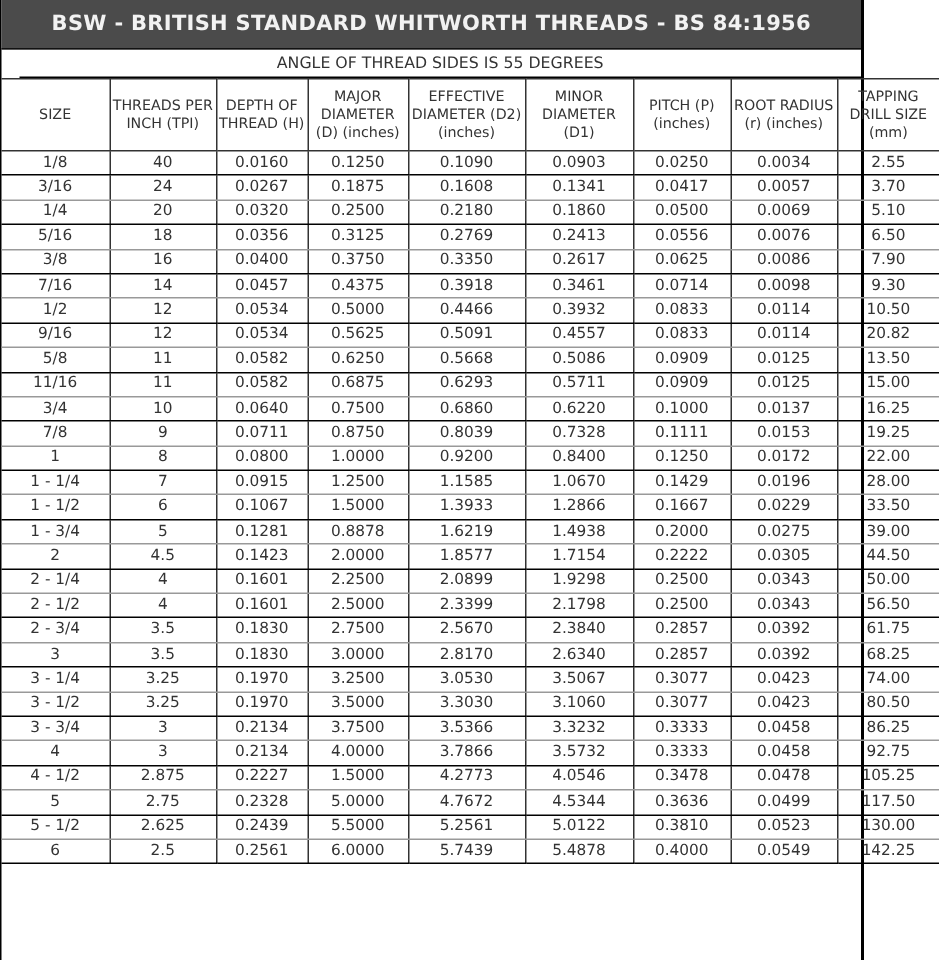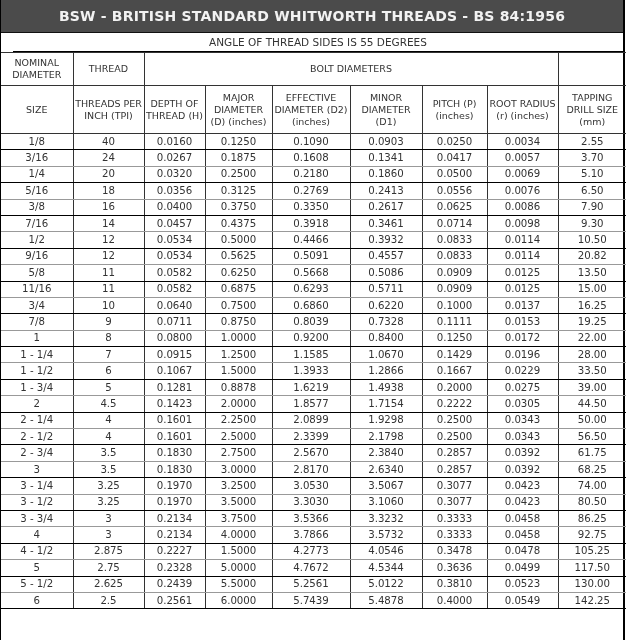--- a/index.html
+++ b/index.html
@@ -1,17 +1,17 @@
 <!DOCTYPE html>
 <html><head>
 <meta charset="utf-8">
 <style>
   html, body { margin:0; padding:0; background:#ffffff; }
   body { width:630px; height:640px; overflow:hidden; font-family:"DejaVu Sans", sans-serif; color:#222; }
-  .wrap { position:relative; width:625px; height:640px; border-right:2px solid #000; border-left:1px solid #000; box-sizing:border-box; }
+  .wrap { position:relative; width:576px; height:640px; border-right:2px solid #000; border-left:1px solid #000; box-sizing:border-box; }
   .title { height:32px; background:#4b4b4b; color:#f2f2f2; font-weight:bold; font-size:14px; display:flex; align-items:center; justify-content:center; letter-spacing:0.2px; border-bottom:1px solid #111; }
   .subtitle { height:18px; font-size:10.5px; display:flex; align-items:center; justify-content:center; border-bottom:1px solid #000; color:#333;margin-left:12px; }
   table { border-collapse:collapse; width:625px; table-layout:fixed; }
   td, th { border:1px solid #333; text-align:center; font-weight:normal; padding:0; font-size:10px; color:#333; line-height:12px; }
   th { font-size:9.5px; }
   tr.h1 th { height:32px; }
   tr.h2 th { height:47px; }
   tbody td { height:15.4px; font-size:10.2px; }
   tbody tr:nth-child(odd) td { border-bottom-color:#000; }
   tbody tr:nth-child(even) td { border-bottom-color:#999; }
@@ -30,26 +30,20 @@
         <col style="width:71px">
         <col style="width:61px">
         <col style="width:67px">
         <col style="width:78px">
         <col style="width:72px">
         <col style="width:65px">
         <col style="width:71px">
         <col style="width:68px">
     </colgroup>
     <thead>
-      <tr class="h1">
-        <th>NOMINAL DIAMETER</th>
-        <th>THREAD</th>
-        <th colspan="6">BOLT DIAMETERS</th>
-        <th></th>
-      </tr>
       <tr class="h2" id="hdr2">
           <th>SIZE</th>
           <th>THREADS PER INCH (TPI)</th>
           <th>DEPTH OF THREAD (H)</th>
           <th>MAJOR DIAMETER (D) (inches)</th>
           <th>EFFECTIVE DIAMETER (D2) (inches)</th>
           <th>MINOR DIAMETER (D1)</th>
           <th>PITCH (P) (inches)</th>
           <th>ROOT RADIUS (r) (inches)</th>
           <th>TAPPING DRILL SIZE (mm)</th>

